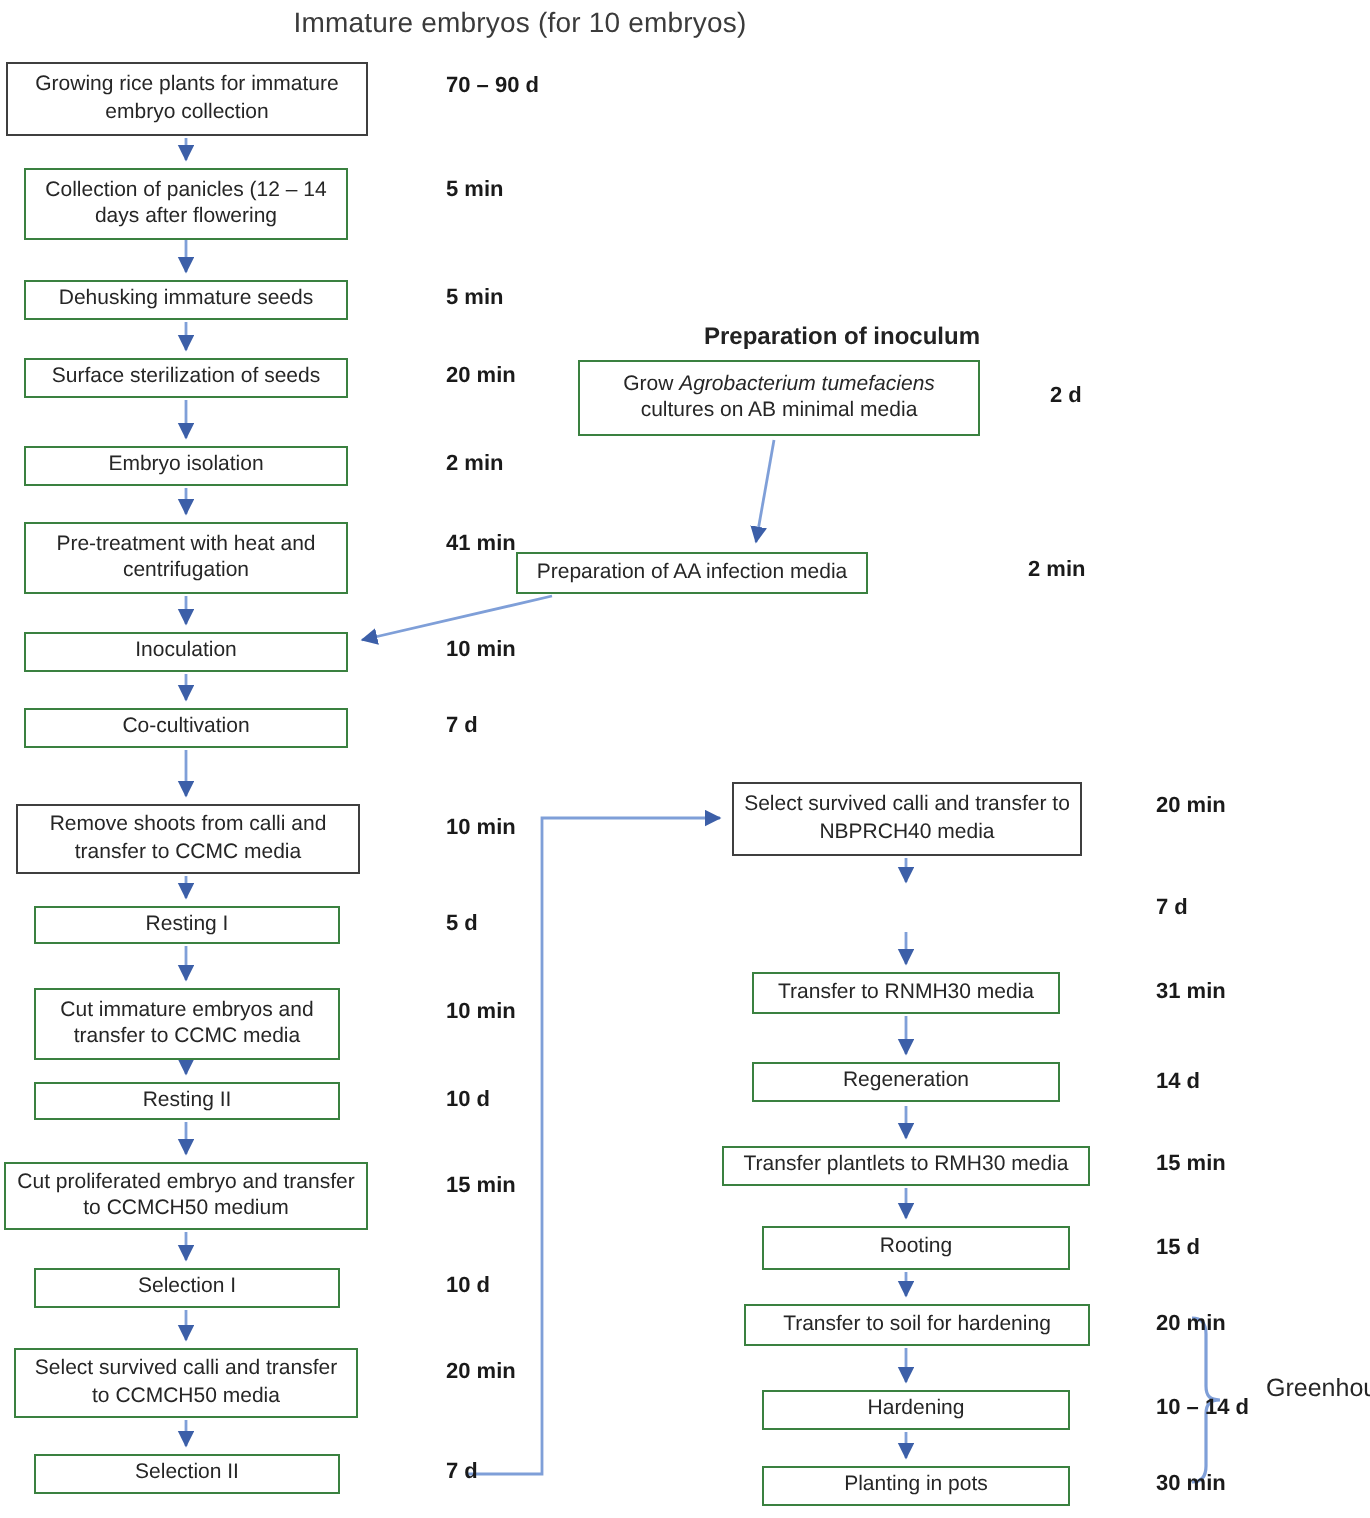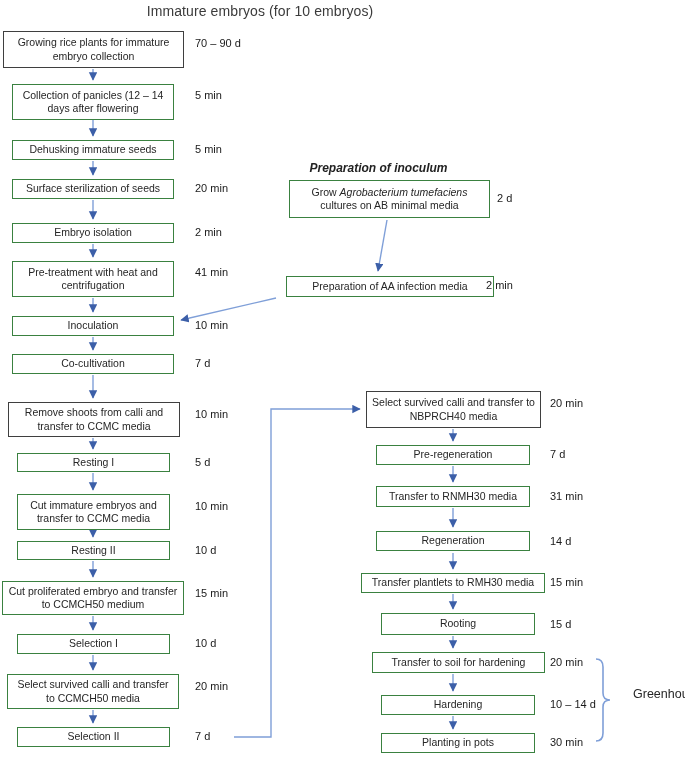--- a/index.html
+++ b/index.html
@@ -6,32 +6,32 @@
   #canvas{
     position:relative;width:685px;height:759px;background:#ffffff;
     font-family:"Liberation Sans", sans-serif;overflow:hidden;
   }
   #flow-svg{position:absolute;left:0;top:0;width:685px;height:759px;}
   .title{
     position:absolute;left:0;top:3px;width:520px;text-align:center;
     font-size:14px;color:#3b3b3b;letter-spacing:.1px;
   }
   .sec-header{
-    position:absolute;left:278px;top:161px;width:201px;text-align:center;
-    font-size:12px;font-weight:bold;color:#222;font-style:italic;
+    position:absolute;left:289px;top:161px;width:201px;text-align:right;
+    font-size:12px;font-weight:bold;color:#222;
   }
   .node{
     position:absolute;display:flex;align-items:center;justify-content:center;
     text-align:center;background:#fff;box-sizing:border-box;
     font-size:10.5px;line-height:1.28;color:#262626;padding:1px 4px;
   }
   .node.g{border:1.5px solid var(--box-green,#3a8140);}
   .node.k{border:1.5px solid var(--box-black,#3f3f3f);justify-content:flex-end;}
   .dur{
-    position:absolute;font-size:11px;font-weight:normal;color:#1a1a1a;white-space:nowrap;
+    position:absolute;font-size:11px;font-weight:bold;color:#1a1a1a;white-space:nowrap;margin-left:28px;
   }
   .greenhouse{
     position:absolute;left:616px;top:687px;font-size:12.5px;color:#262626;white-space:nowrap;margin-left:17px;
   }
   i{font-style:italic;}
 </style>
 </head>
 <body>
 
 <div id="canvas">
@@ -160,33 +160,30 @@
   </div>
   <div class="dur" style="left:195px;top:730px">7 d</div>
 
   <div class="sec-header">Preparation of inoculum</div>
 
   <div class="node g" style="left:289px;top:180px;width:201px;height:38px">
     <span><span>Grow </span><i>Agrobacterium tumefaciens</i><span> cultures on AB minimal media</span></span>
   </div>
   <div class="dur" style="left:497px;top:192px">2 d</div>
 
-  <div class="node g" style="left:286px;top:276px;width:208px;height:21px">
+  <div class="node g" style="left:258px;top:276px;width:176px;height:21px">
     <span>Preparation of AA infection media</span>
   </div>
   <div class="dur" style="left:486px;top:279px">2 min</div>
 
   <div class="node k" style="left:366px;top:391px;width:175px;height:37px">
     <span>Select survived calli and transfer to NBPRCH40 media</span>
   </div>
   <div class="dur" style="left:550px;top:397px">20 min</div>
 
-  <div class="node g" style="left:376px;top:445px;width:154px;height:20px">
-    <span>Pre-regeneration</span>
-  </div>
   <div class="dur" style="left:550px;top:448px">7 d</div>
 
   <div class="node g" style="left:376px;top:486px;width:154px;height:21px">
     <span>Transfer to RNMH30 media</span>
   </div>
   <div class="dur" style="left:550px;top:490px">31 min</div>
 
   <div class="node g" style="left:376px;top:531px;width:154px;height:20px">
     <span>Regeneration</span>
   </div>

